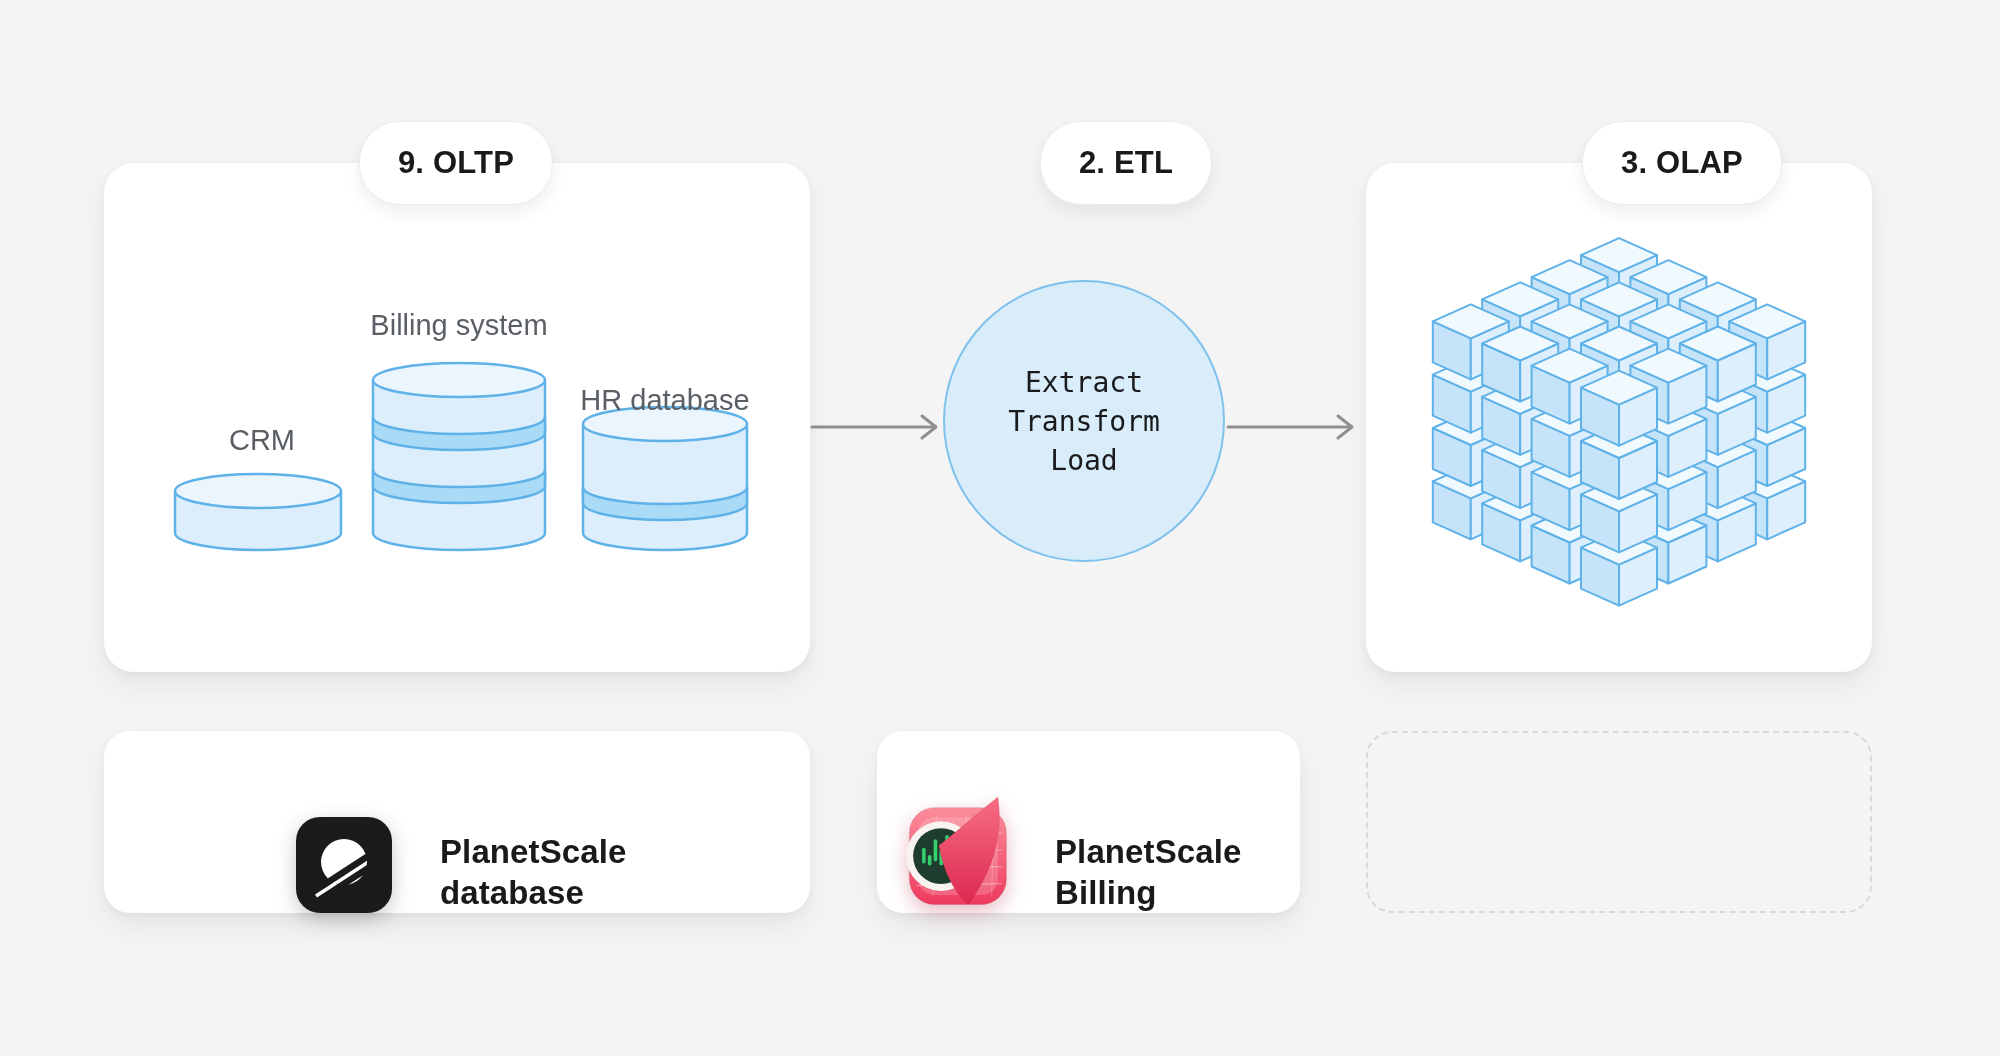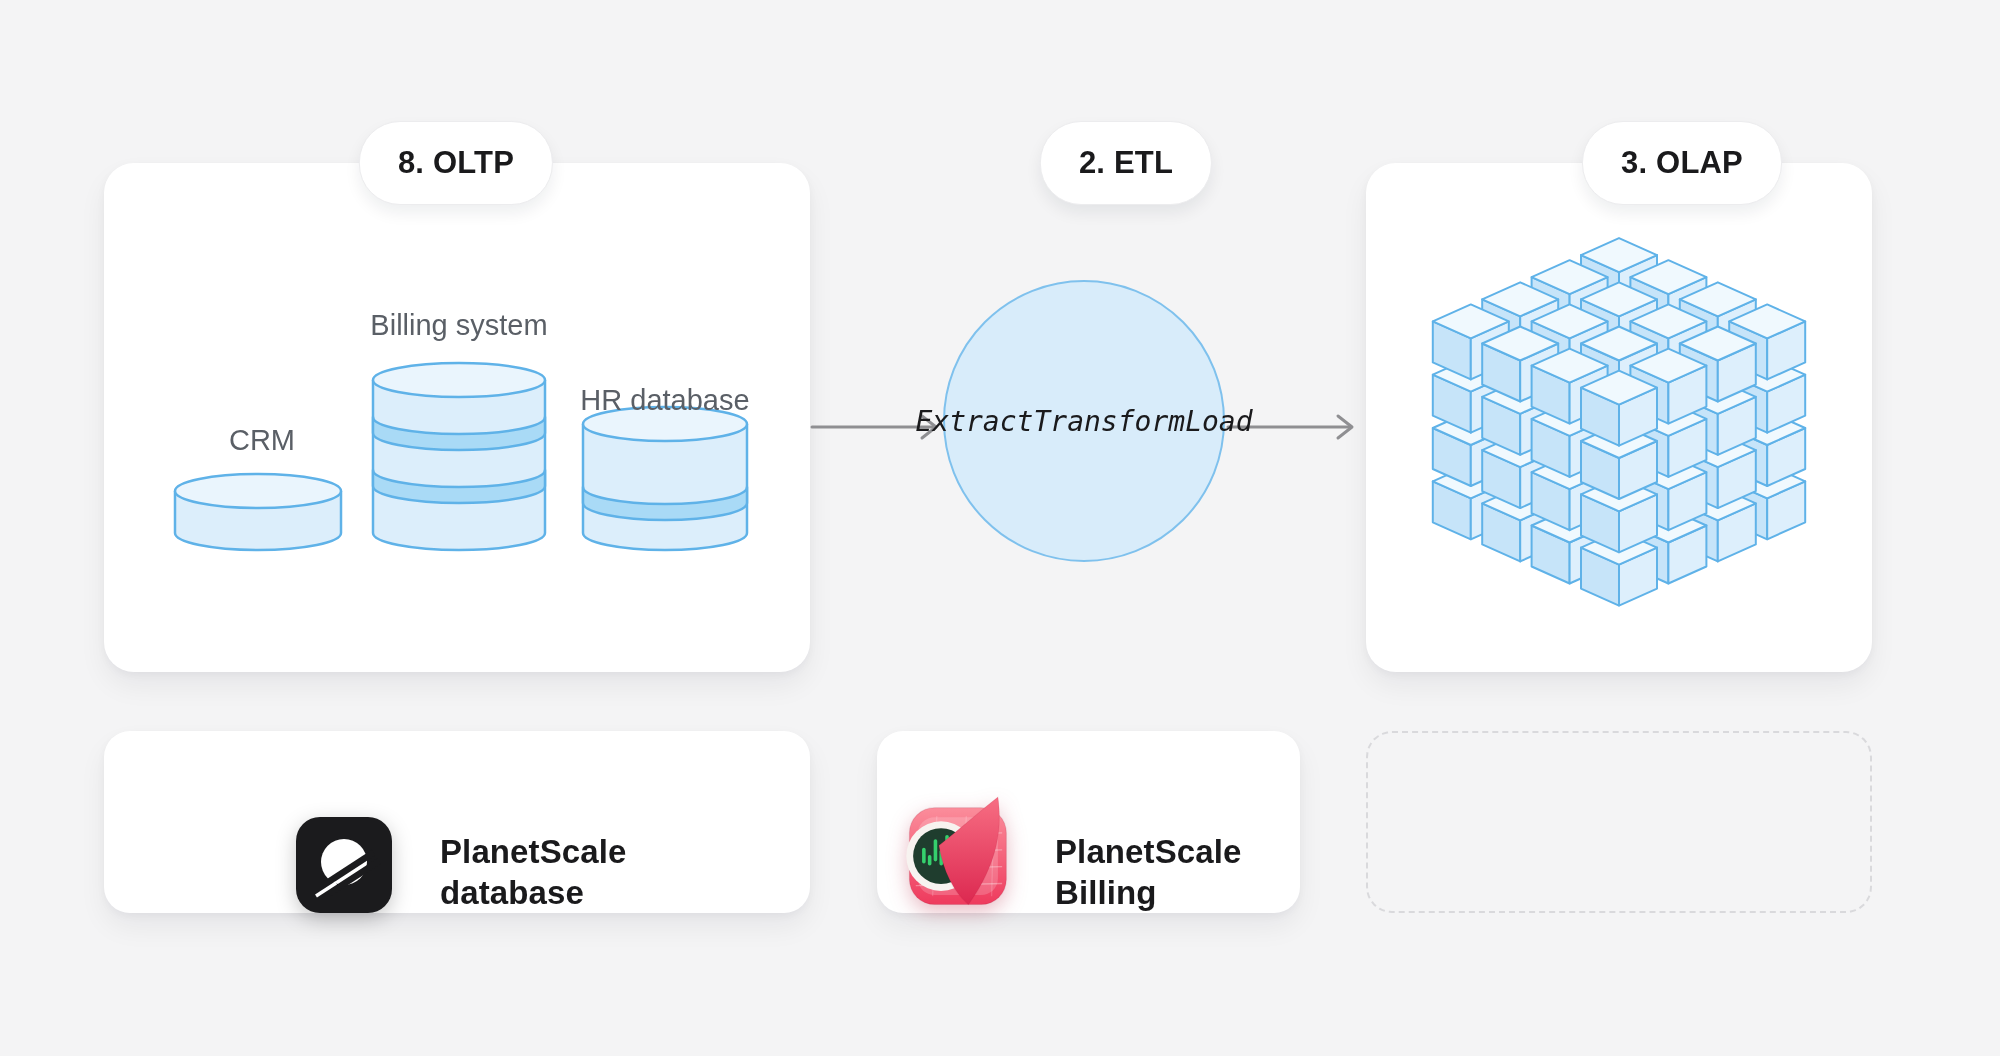--- a/index.html
+++ b/index.html
@@ -72,24 +72,23 @@
   .label-hr      { left: 665px; top: 384px; }
 
   .etl-circle {
     position: absolute;
     left: 943px; top: 280px;
     width: 282px; height: 282px;
     box-sizing: border-box;
     border-radius: 50%;
     background: var(--etl-fill, #d8ecfa);
     border: 2px solid var(--etl-stroke, #7fc1ed);
-    display: flex; flex-direction: row;
+    display: flex; flex-direction: column;
     align-items: center; justify-content: center;
     z-index: 3;
-    font-style: italic;
   }
   .etl-circle span {
     display: block;
     font-family: "DejaVu Sans Mono", monospace;
     font-size: 28px; line-height: 39px;
     color: var(--text-dark, #141416);
     text-align: center;
   }
 
   .bottom-card-inner {
@@ -414,21 +413,21 @@
   <div class="cyl-label label-billing">Billing system</div>
   <div class="cyl-label label-hr">HR database</div>
 
   <div class="etl-circle">
     <span>Extract</span>
     <span>Transform</span>
     <span>Load</span>
   </div>
 
   <div class="pill pill-1">
-    <span>8. OLTP</span>
+    <span>9. OLTP</span>
   </div>
   <div class="pill pill-2">
     <span>2. ETL</span>
   </div>
   <div class="pill pill-3">
     <span>3. OLAP</span>
   </div>
 
 </div>
 

